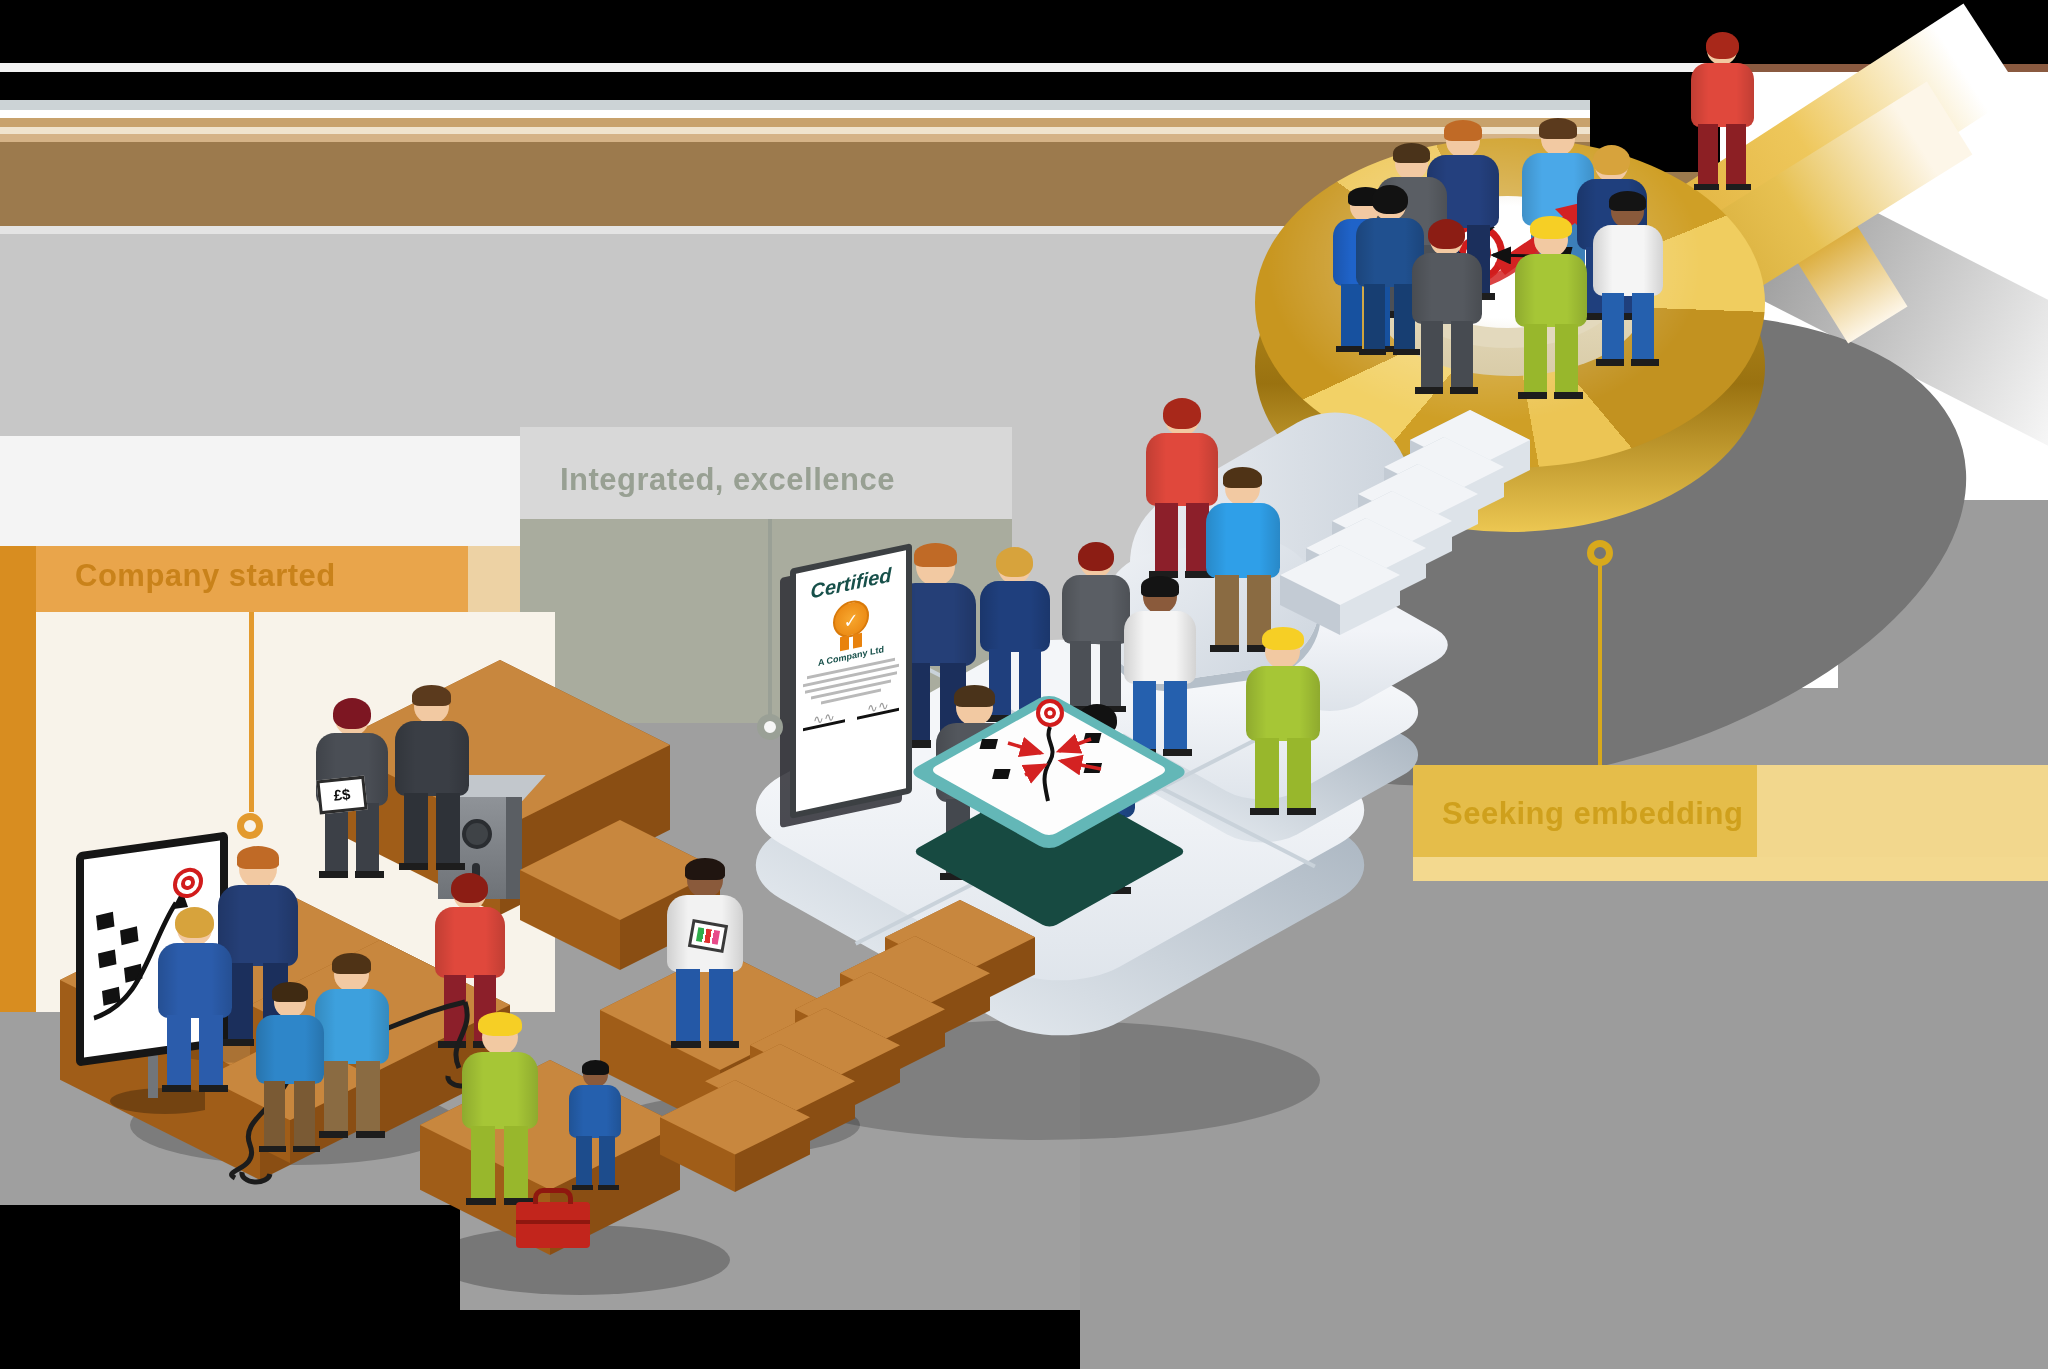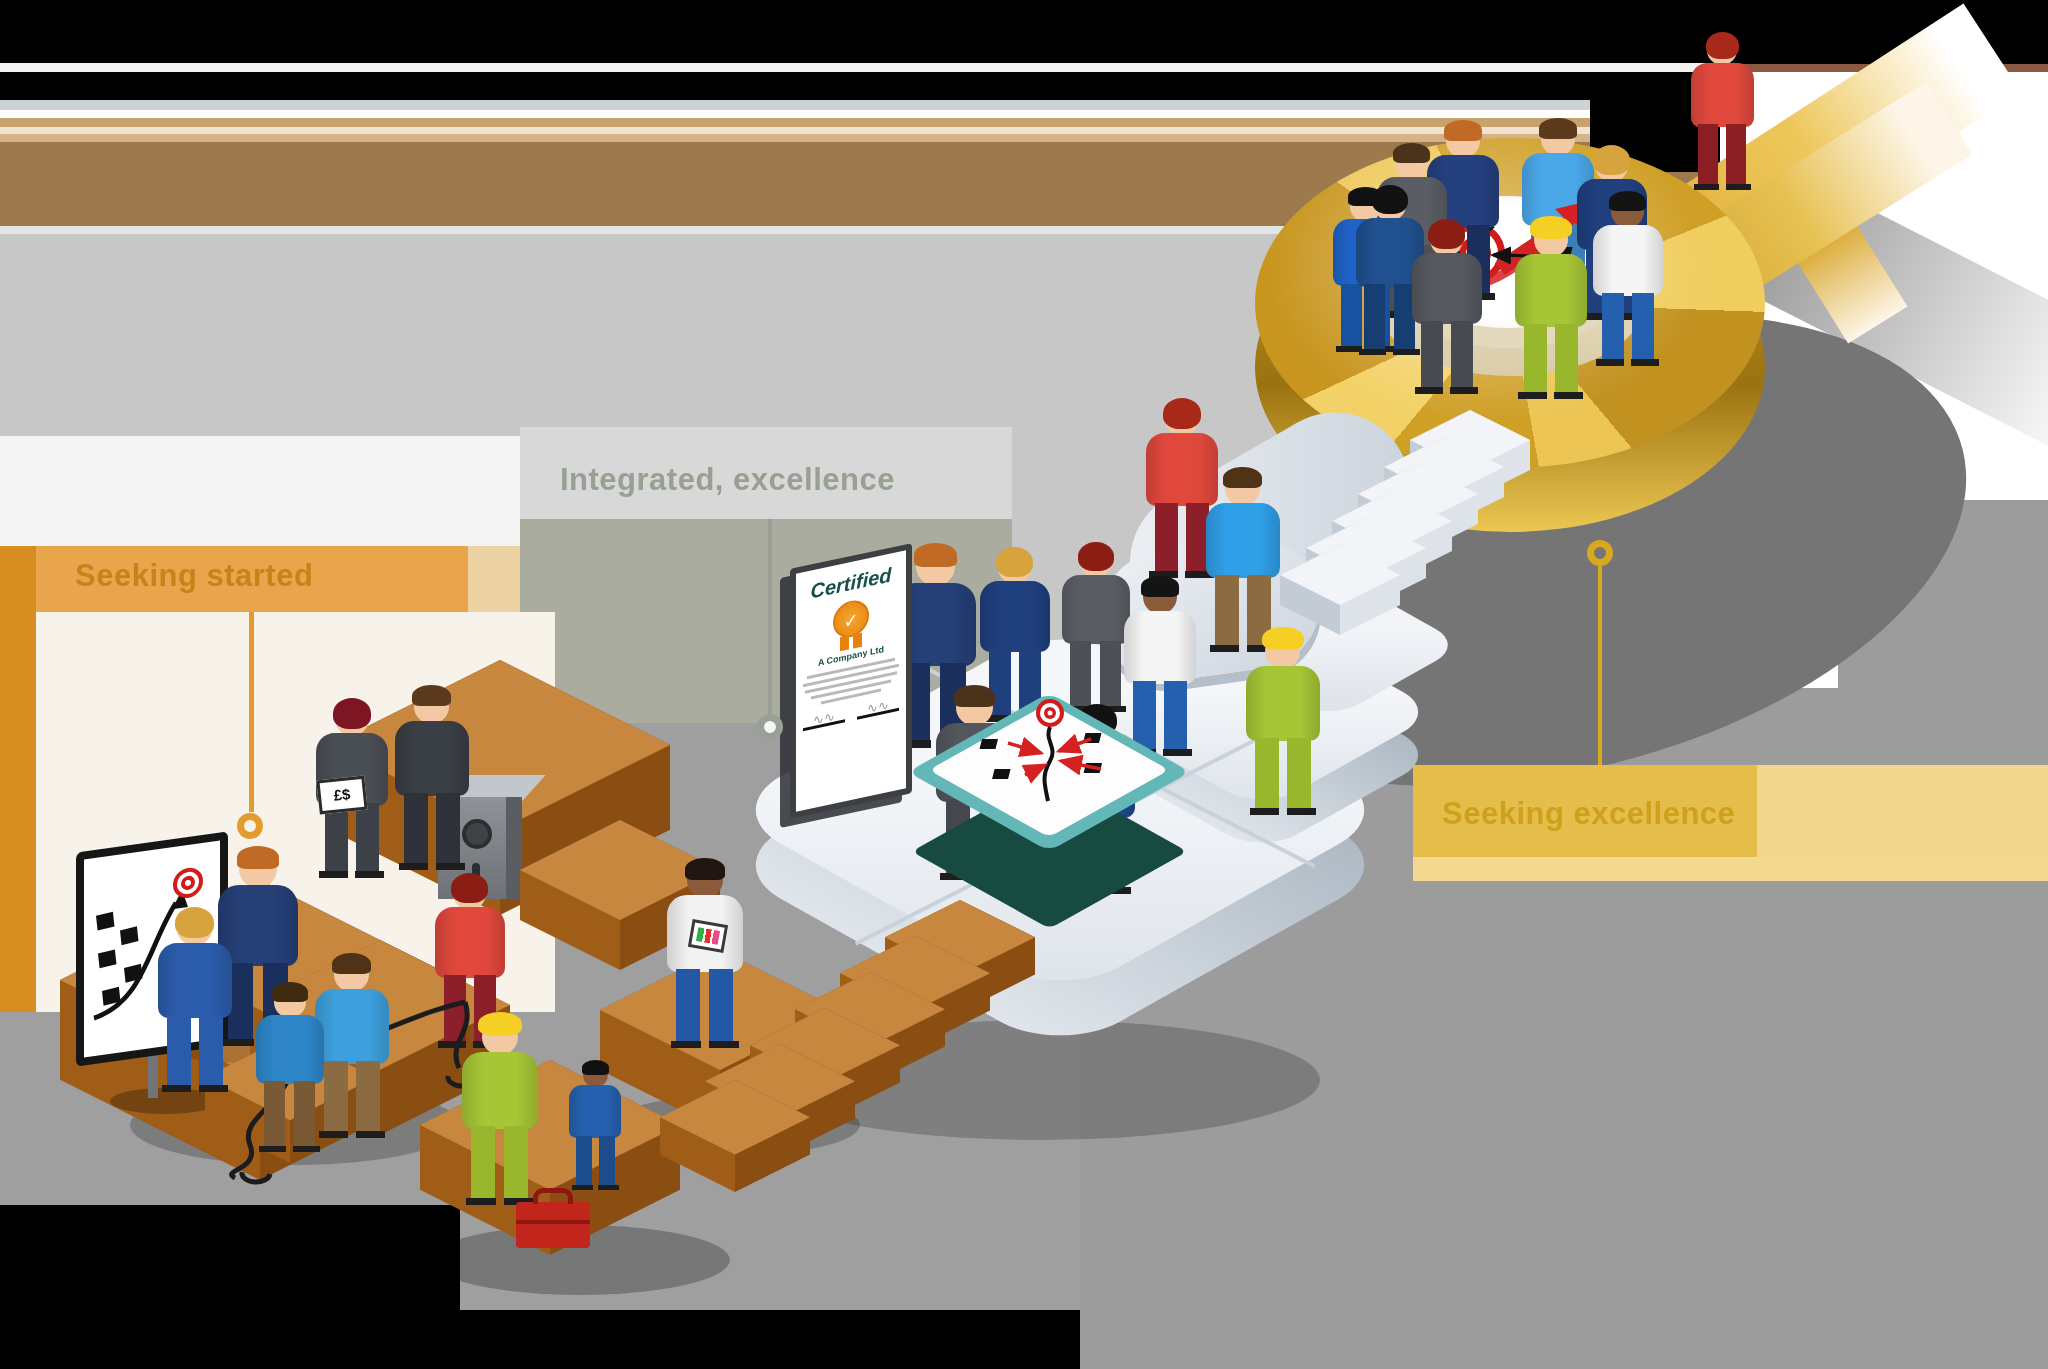--- a/index.html
+++ b/index.html
@@ -482,25 +482,25 @@
       <i class="torso"></i>
       <i class="legs"></i>
     </div>
   <div class="fig longhair" style="left:1689px;top:32px;--h:158px;--hair:#a8281a;--top:#e0483c;--bot:#8c1f24;z-index:190">
       <i class="hair"></i>
       <i class="head"></i>
       <i class="torso"></i>
       <i class="legs"></i>
     </div>
 
-  <span class="stage-label" style="left:75px;top:558px;color:#c9821a">Seeking started</span>
+  <span class="stage-label" style="left:75px;top:558px;color:#c9821a">Company started</span>
   <div class="leadline" style="left:249px;top:612px;height:200px;background:#e39a2e"></div>
   <div class="ring" style="left:237px;top:813px;border:7px solid #e39a2e"></div>
 
   <span class="stage-label" style="left:560px;top:462px;color:#98a093">Integrated, excellence</span>
   <div class="leadline" style="left:768px;top:519px;height:196px;width:4px;background:#9aa096"></div>
   <div class="ring" style="left:757px;top:714px;border:7px solid #9aa096;background:rgba(255,255,255,.9)"></div>
 
-  <span class="stage-label" style="left:1442px;top:796px;color:#cfa01c">Seeking excellence</span>
+  <span class="stage-label" style="left:1442px;top:796px;color:#cfa01c">Seeking embedding</span>
   <div class="leadline" style="left:1598px;top:565px;height:200px;width:4px;background:#d8a91c"></div>
   <div class="ring" style="left:1587px;top:540px;border:7px solid #d8a91c"></div>
 
 </div>
 
 </body></html>

